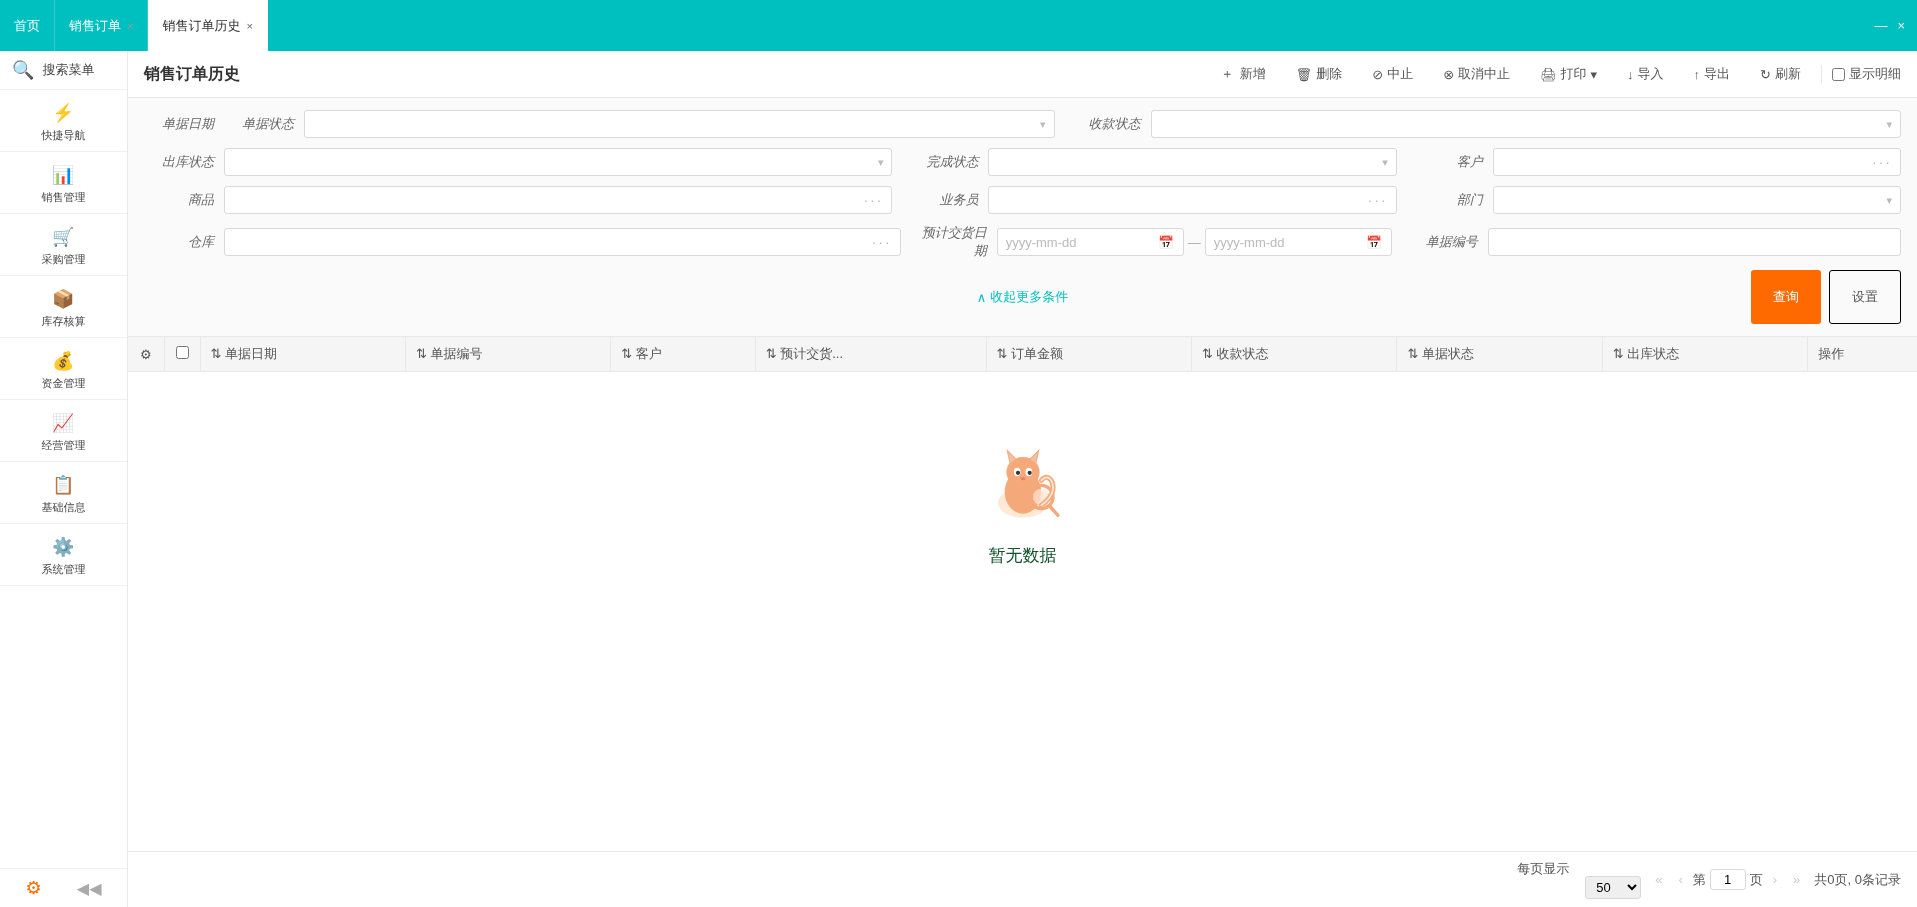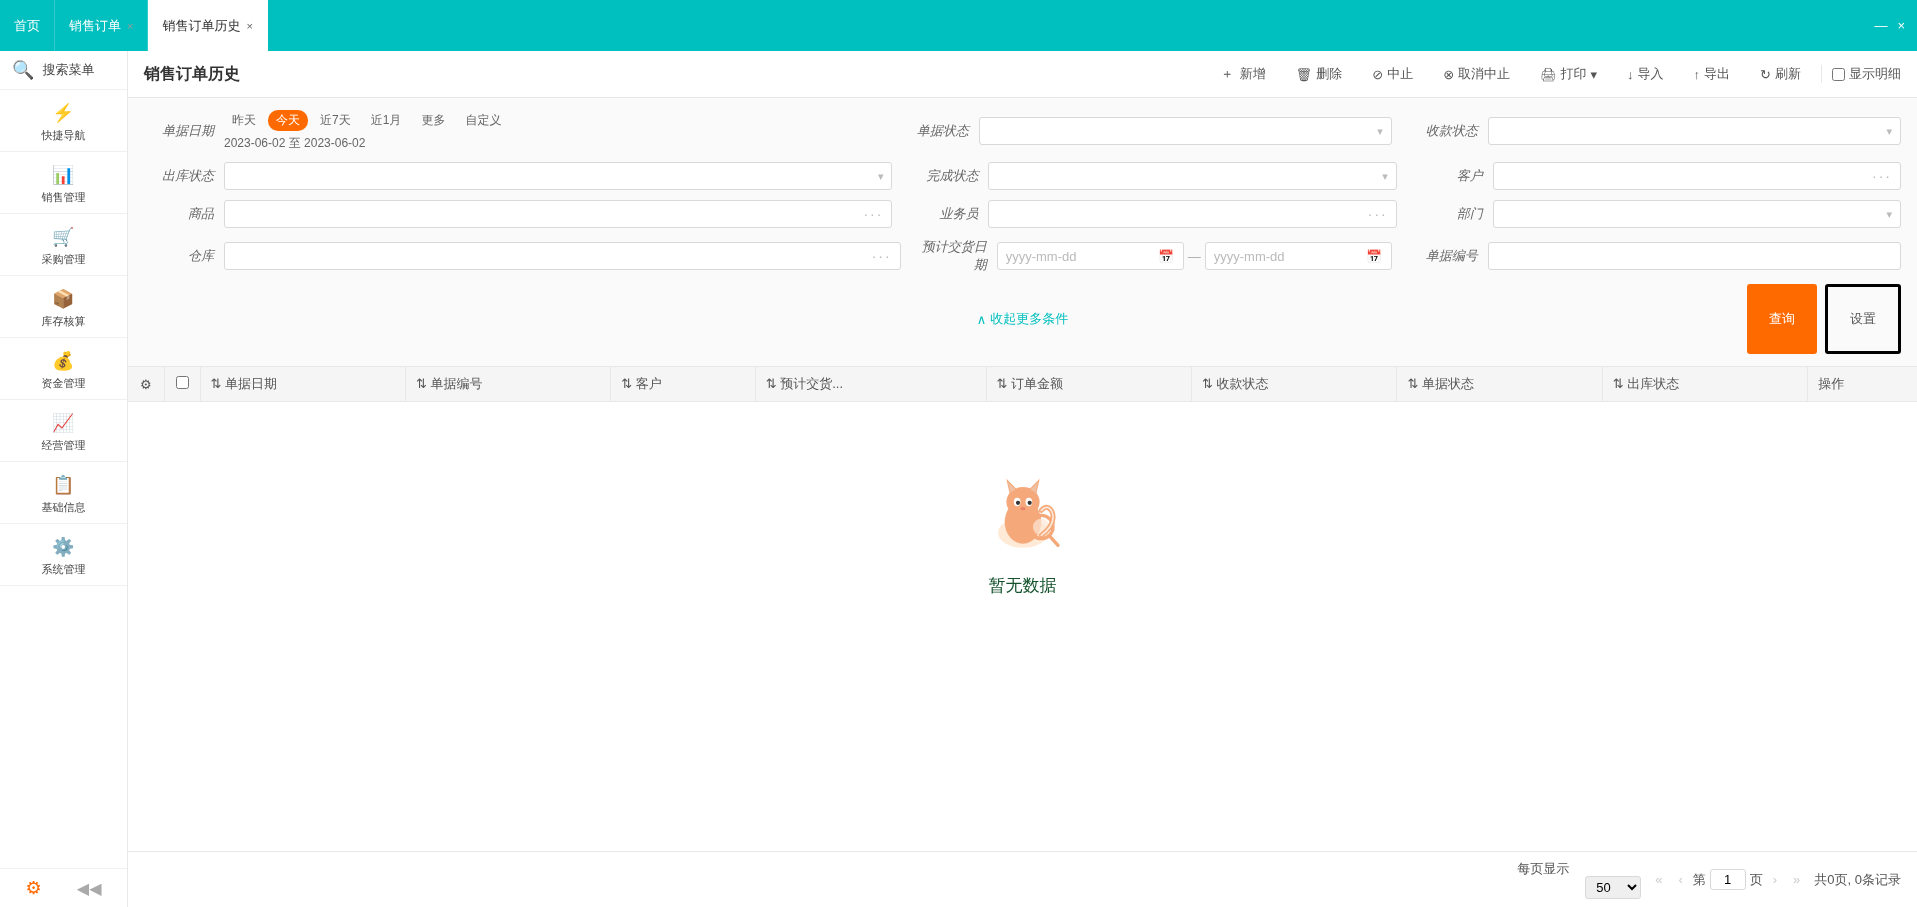--- a/index.html
+++ b/index.html
@@ -190,31 +190,20 @@
           <input type="checkbox" style="">
           <span>显示明细</span>
         </label>
       </div>
     </div>
 
     <div class="filter-area">
 
       <div class="filter-row">
         <span class="filter-label">单据日期</span>
-        <div style="flex:2; display:flex; flex-direction:column; padding-right:16px;">
-          <div class="date-chips">
-            <span class="date-chip inactive">昨天</span>
-            <span class="date-chip">今天</span>
-            <span class="date-chip inactive">近7天</span>
-            <span class="date-chip inactive">近1月</span>
-            <span class="date-chip inactive">更多</span>
-            <span class="date-chip inactive">自定义</span>
-          </div>
-          <div class="date-range">2023-06-02 至 2023-06-02</div>
-        </div>
 
         <span class="filter-label">单据状态</span>
         <div class="filter-input" style="flex:1.2; margin-right:16px;">
           <span class="placeholder"></span>
           <span class="arrow">▾</span>
         </div>
 
         <span class="filter-label">收款状态</span>
         <div class="filter-input" style="flex:1.2;">
           <span class="placeholder"></span>
@@ -291,21 +280,21 @@
       <div style="display:flex; align-items:center; justify-content:space-between; margin-top:6px;">
         <div style="flex:1;"></div>
         <div class="collapse-link">
           <span>∧</span>
           <span>收起更多条件</span>
         </div>
         <div style="flex:1; display:flex; justify-content:flex-end; gap:8px;">
           <button class="toolbar-btn primary" style="padding:5px 22px;">
             <span>查询</span>
           </button>
-          <button class="toolbar-btn" style="border:3px solid #000000; padding:23px 22px;">
+          <button class="toolbar-btn" style="border:1px solid #000000; padding:17px 22px;">
             <span>设置</span>
           </button>
         </div>
       </div>
     </div>
 
     <div class="table-area">
       <table>
         <thead>
           <tr>

